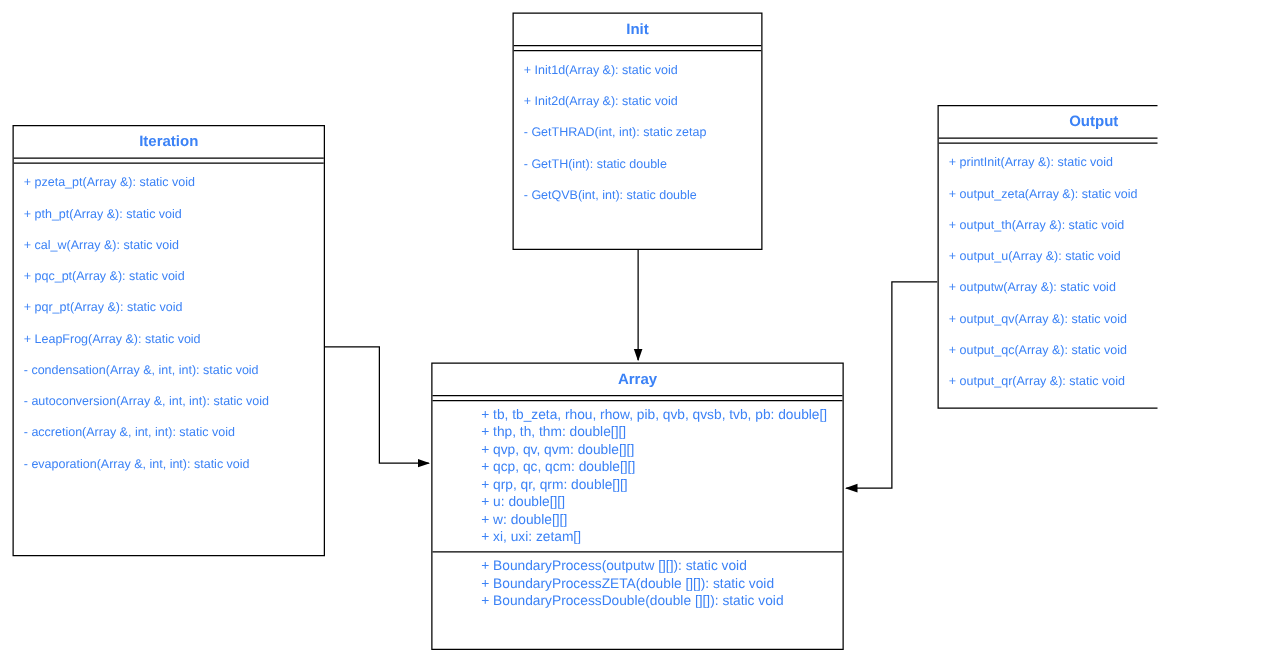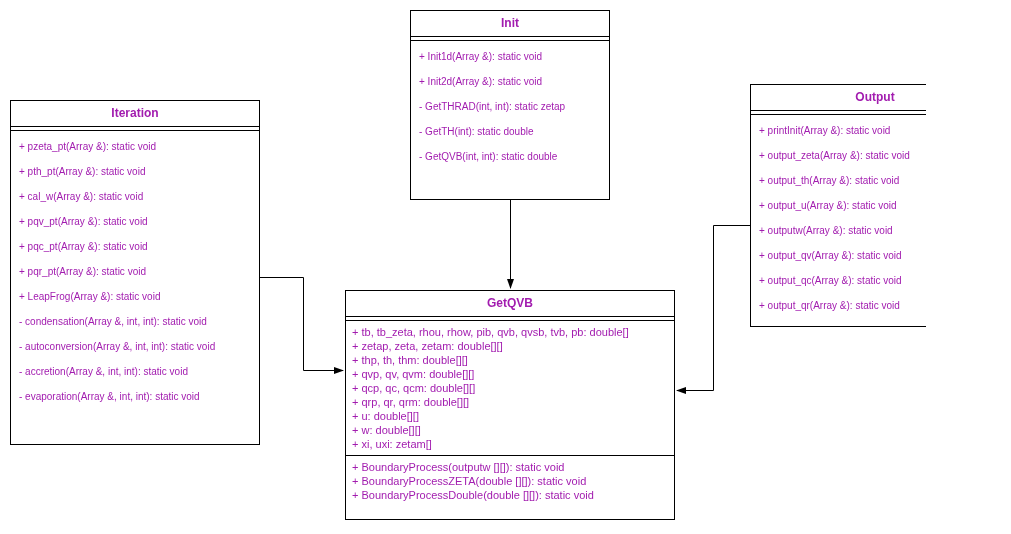--- a/index.html
+++ b/index.html
@@ -6,21 +6,21 @@
     margin: 0;
     padding: 0;
     background: #ffffff;
   }
   .canvas {
     position: relative;
     width: 926px;
     height: 534px;
     background: #ffffff;
     font-family: "Liberation Sans", "DejaVu Sans", sans-serif;
-    color: #a21caf;
+    color: #3b82f6;
     overflow: hidden;
   }
   .connector-layer {
     position: absolute;
     left: 0;
     top: 0;
     width: 1011px;
     height: 534px;
     pointer-events: none;
   }
@@ -47,20 +47,21 @@
     padding: 3px 0;
   }
   .uml-members .uml-member {
     line-height: 25px;
     font-size: 10px;
     padding-left: 8px;
     white-space: nowrap;
   }
   .uml-section {
     padding: 4px 0;
+    margin-left: 33px;
   }
   .uml-section .uml-member {
     line-height: 14px;
     font-size: 11px;
     padding-left: 6px;
     white-space: nowrap;
   }
   .uml-section-divider {
     border-top: 1px solid #000000;
     height: 0;
@@ -99,21 +100,20 @@
       </div>
   </div>
 
   <div class="uml-class class-iteration">
     <div class="uml-title">Iteration</div>
     <div class="uml-title-underline"></div>
     <div class="uml-members">
         <div class="uml-member">+ pzeta_pt(Array &amp;): static void</div>
         <div class="uml-member">+ pth_pt(Array &amp;): static void</div>
         <div class="uml-member">+ cal_w(Array &amp;): static void</div>
-        <div class="uml-member">+ pqv_pt(Array &amp;): static void</div>
         <div class="uml-member">+ pqc_pt(Array &amp;): static void</div>
         <div class="uml-member">+ pqr_pt(Array &amp;): static void</div>
         <div class="uml-member">+ LeapFrog(Array &amp;): static void</div>
         <div class="uml-member">- condensation(Array &amp;, int, int): static void</div>
         <div class="uml-member">- autoconversion(Array &amp;, int, int): static void</div>
         <div class="uml-member">- accretion(Array &amp;, int, int): static void</div>
         <div class="uml-member">- evaporation(Array &amp;, int, int): static void</div>
       </div>
   </div>
 
@@ -126,25 +126,24 @@
         <div class="uml-member">+ output_th(Array &amp;): static void</div>
         <div class="uml-member">+ output_u(Array &amp;): static void</div>
         <div class="uml-member">+ outputw(Array &amp;): static void</div>
         <div class="uml-member">+ output_qv(Array &amp;): static void</div>
         <div class="uml-member">+ output_qc(Array &amp;): static void</div>
         <div class="uml-member">+ output_qr(Array &amp;): static void</div>
       </div>
   </div>
 
   <div class="uml-class class-array">
-    <div class="uml-title">GetQVB</div>
+    <div class="uml-title">Array</div>
     <div class="uml-title-underline"></div>
     <div class="uml-section">
         <div class="uml-member">+ tb, tb_zeta, rhou, rhow, pib, qvb, qvsb, tvb, pb: double[]</div>
-        <div class="uml-member">+ zetap, zeta, zetam: double[][]</div>
         <div class="uml-member">+ thp, th, thm: double[][]</div>
         <div class="uml-member">+ qvp, qv, qvm: double[][]</div>
         <div class="uml-member">+ qcp, qc, qcm: double[][]</div>
         <div class="uml-member">+ qrp, qr, qrm: double[][]</div>
         <div class="uml-member">+ u: double[][]</div>
         <div class="uml-member">+ w: double[][]</div>
         <div class="uml-member">+ xi, uxi: zetam[]</div>
       </div>
     <div class="uml-section-divider"></div>
     <div class="uml-section">

